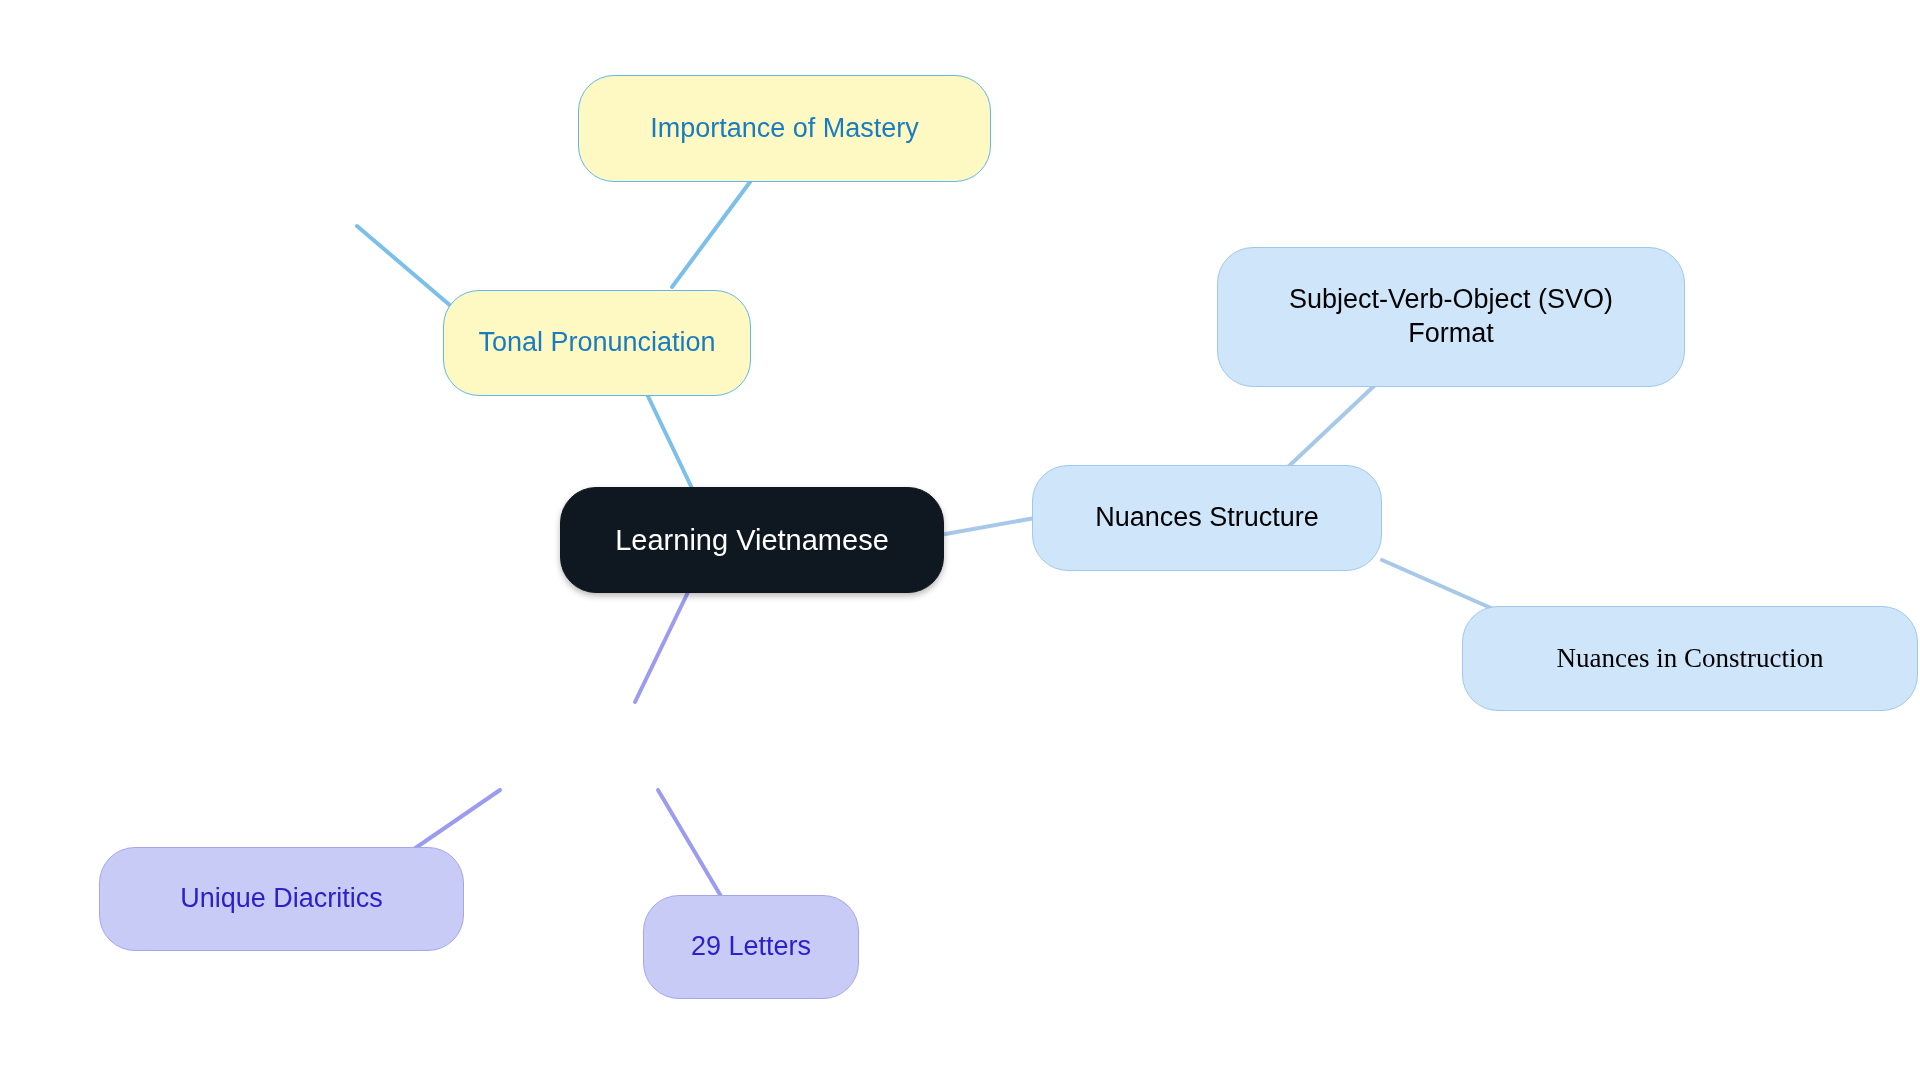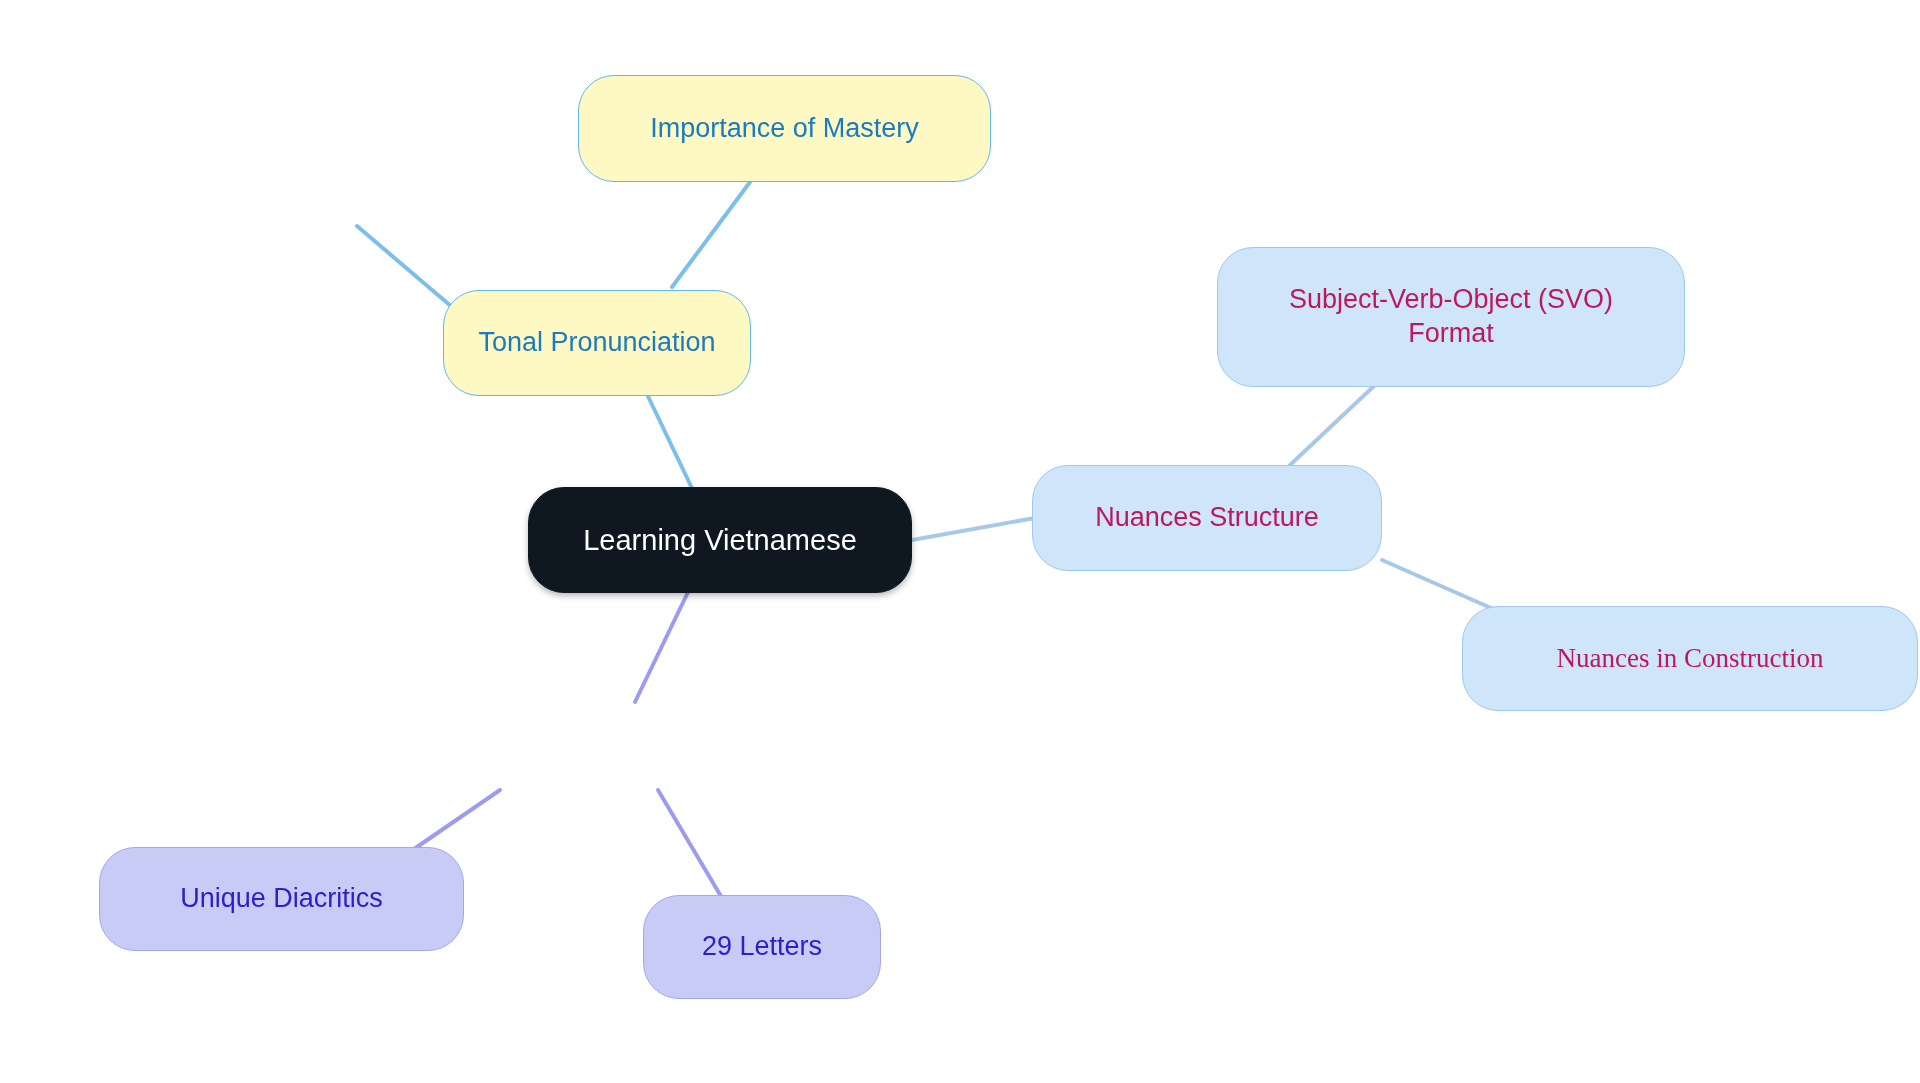--- a/index.html
+++ b/index.html
@@ -43,34 +43,35 @@
     white-space: pre-line;
   }
   
   .n-root {
     background: #0f1720;
     border-color: #0f1720;
     color: #ffffff;
     font-size: 29px;
     border-radius: 36px;
     box-shadow: 0 3px 6px rgba(0,0,0,0.28);
+    margin-left: 32px;
   }
   
   .n-sky {
     background: #fef9c3;
     border-color: #62b6ec;
     color: #1a7cc0;
     font-size: 27px;
     border-radius: 36px;
   }
   
   .n-pale {
     background: #cfe5fa;
     border-color: #9ec8ec;
-    color: #be185d;
+    color: #000000;
     font-size: 27px;
     border-radius: 36px;
   }
   
   .n-lav {
     background: #c9cbf7;
     border-color: #a3a6ee;
     color: #2b21c9;
     font-size: 27px;
     border-radius: 36px;
@@ -126,17 +127,17 @@
 
   <div class="node n-pale" style="left:1462px; top:606px; width:456px; height:105px;font-family:Liberation Serif, serif;">
     <span class="node-label">Nuances in Construction</span>
   </div>
 
 
   <div class="node n-lav" style="left:99px; top:847px; width:365px; height:104px;">
     <span class="node-label">Unique Diacritics</span>
   </div>
 
-  <div class="node n-lav" style="left:643px; top:895px; width:238px; height:104px;">
+  <div class="node n-lav" style="left:643px; top:895px; width:216px; height:104px;">
     <span class="node-label">29 Letters</span>
   </div>
 
 </div>
 
 </body></html>

